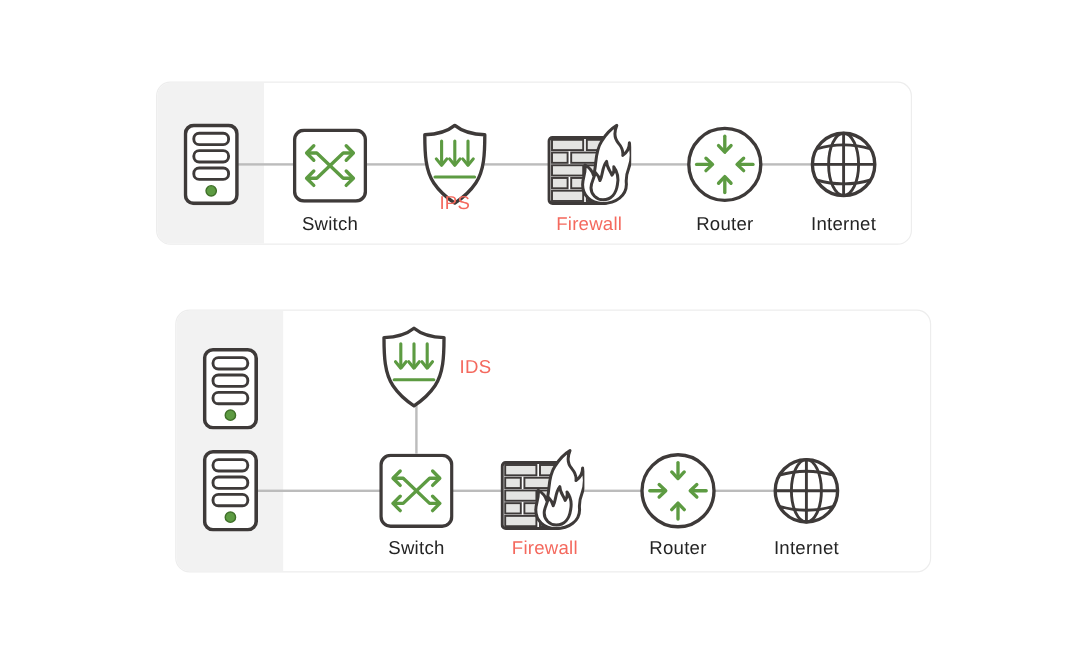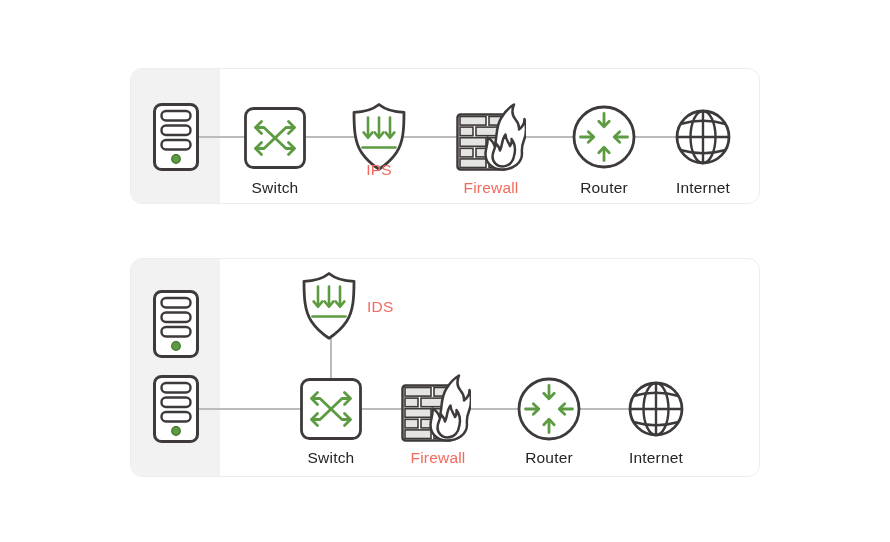--- a/index.html
+++ b/index.html
@@ -6,21 +6,21 @@
     --green:#5d9b42; --red:#f4695e; --dark:#3e3a39; --line:#bcbcbc;
     --panel:#f2f2f2; --border:#ededed; --bg:#ffffff; --label:#242424; --brick:#e4e4e2;
   }
   *{margin:0;padding:0;box-sizing:border-box}
   html,body{width:890px;height:542px;background:var(--bg);
     font-family:"Liberation Sans", sans-serif;}
   .stage{position:relative;width:890px;height:542px;overflow:hidden}
   .card{position:absolute;background:#fff;border:1px solid var(--border);
     border-radius:12px;text-align:center;}
   .card-top{left:130px;top:68px;width:630px;height:136px}
-  .card-bottom{left:130px;top:258px;width:630px;height:219px}
+  .card-bottom{left:146px;top:258px;width:630px;height:219px}
   .panel{position:absolute;left:0;top:0;bottom:0;width:89px;background:var(--panel);
     border-radius:11px 0 0 11px;}
   .hline,.vline{position:absolute;background:var(--line)}
   .hline{height:2px}
   .vline{width:2px}
   .node{position:absolute}
   .label{position:absolute;transform:translateX(-50%);white-space:nowrap;
     font-size:15.5px;color:var(--label);letter-spacing:.2px}
   .label.red{color:var(--red)}
   .side-label{position:absolute;white-space:nowrap;font-size:15.5px;

